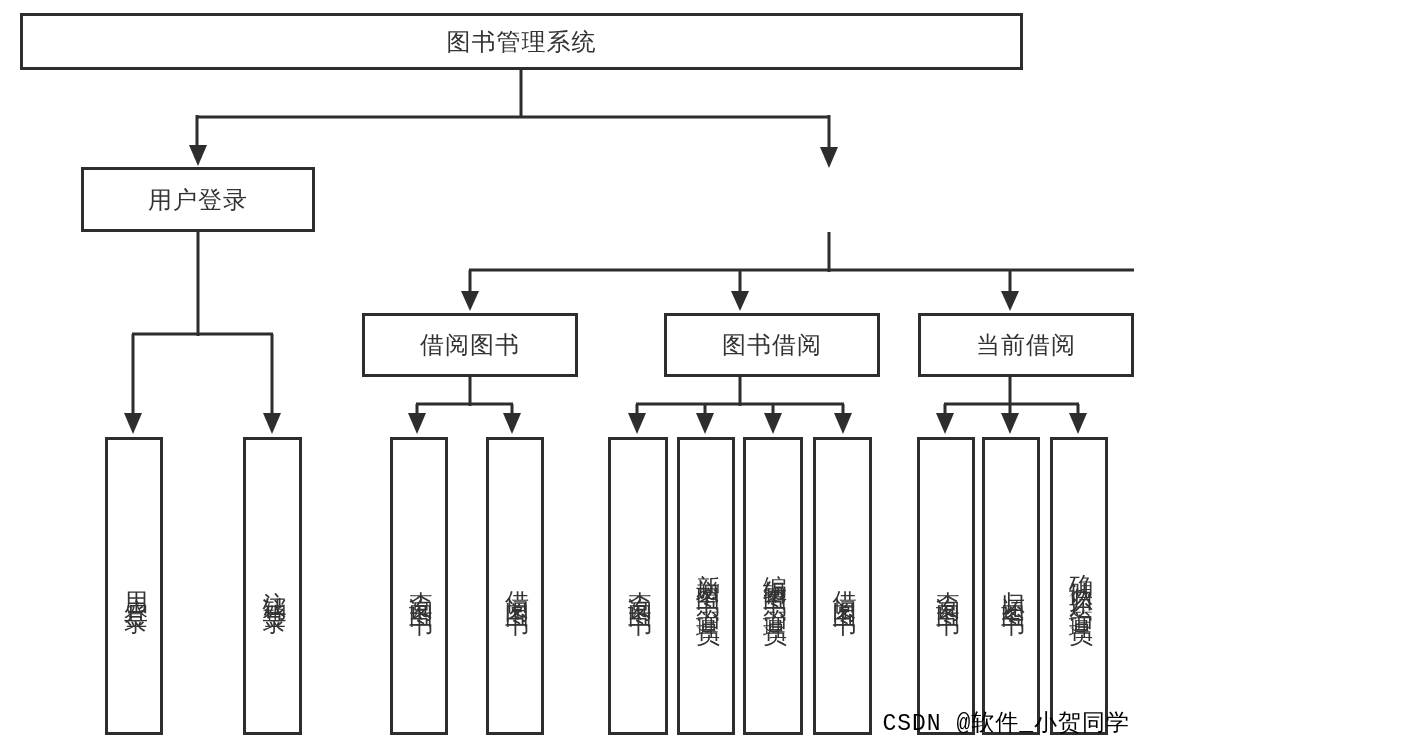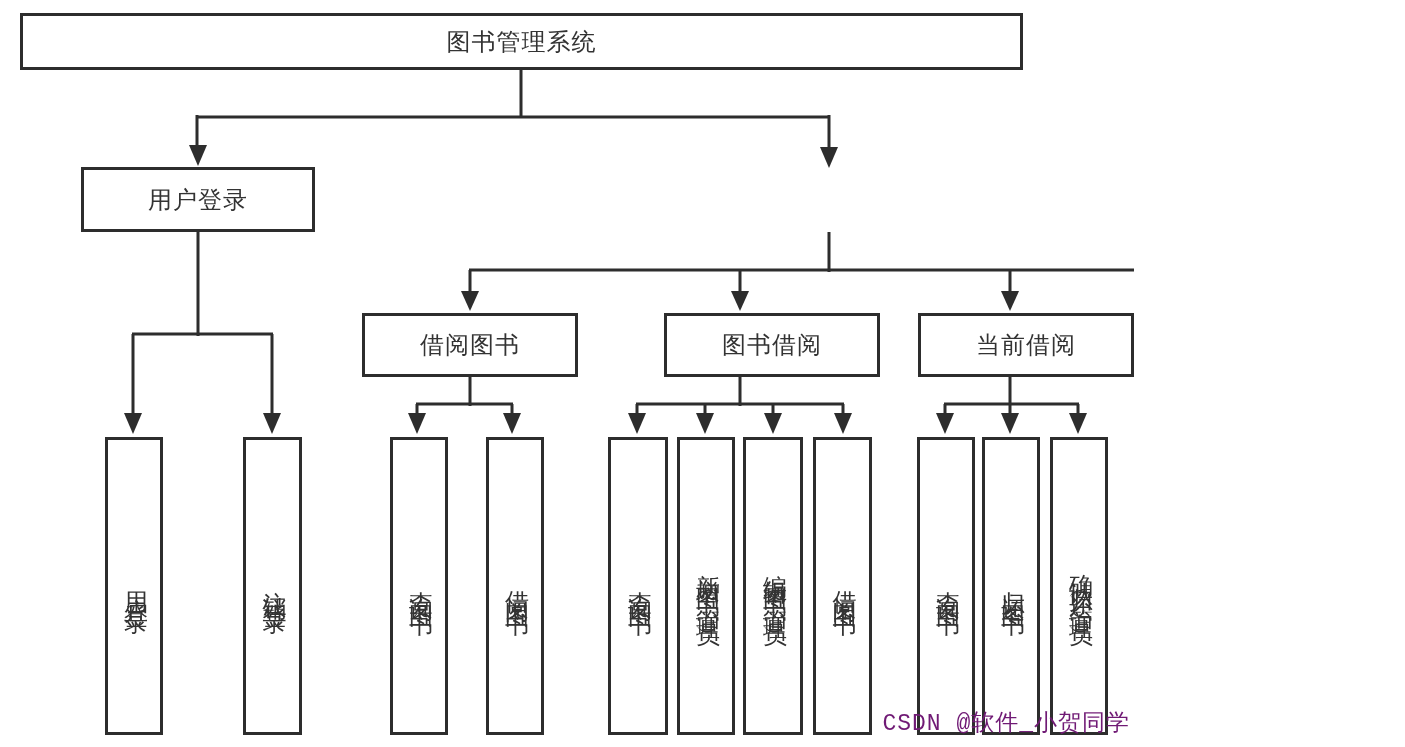--- a/index.html
+++ b/index.html
@@ -15,21 +15,21 @@
     font-size:24px;color:#333333;z-index:2;letter-spacing:1px;
   }
   .leaf{
     position:absolute;box-sizing:border-box;border:3px solid #2d2d2d;background:#ffffff;
     display:flex;align-items:center;justify-content:center;
     writing-mode:vertical-rl;text-orientation:mixed;
     font-size:24px;letter-spacing:7px;color:#333333;z-index:2;
   }
   .watermark{
     position:absolute;right:4px;top:707px;z-index:3;
-    font-size:23px;color:#701a75;letter-spacing:1px;white-space:nowrap;
+    font-size:23px;color:#000000;letter-spacing:1px;white-space:nowrap;
   }
 </style>
 </head>
 <body>
 
 <div class="canvas">
 
   <svg class="wires" width="1405" height="747" viewBox="0 0 1405 747" aria-hidden="true">
     <g stroke="#2d2d2d" stroke-width="3" fill="none">
 

